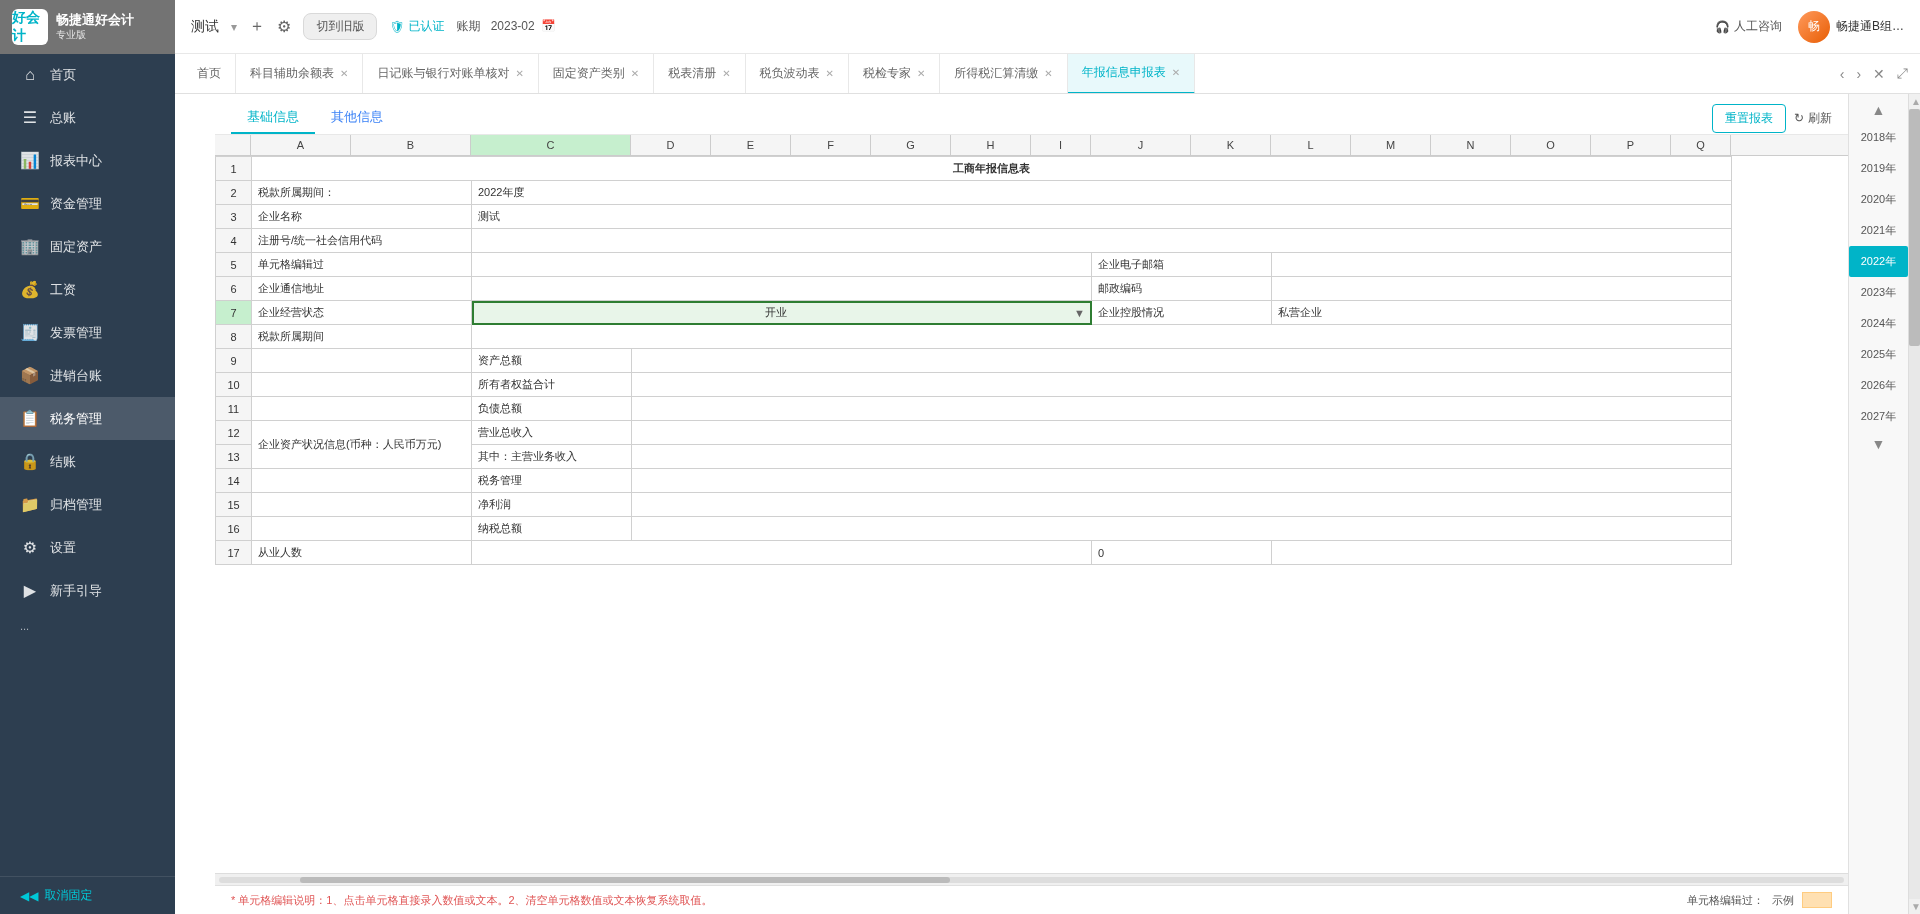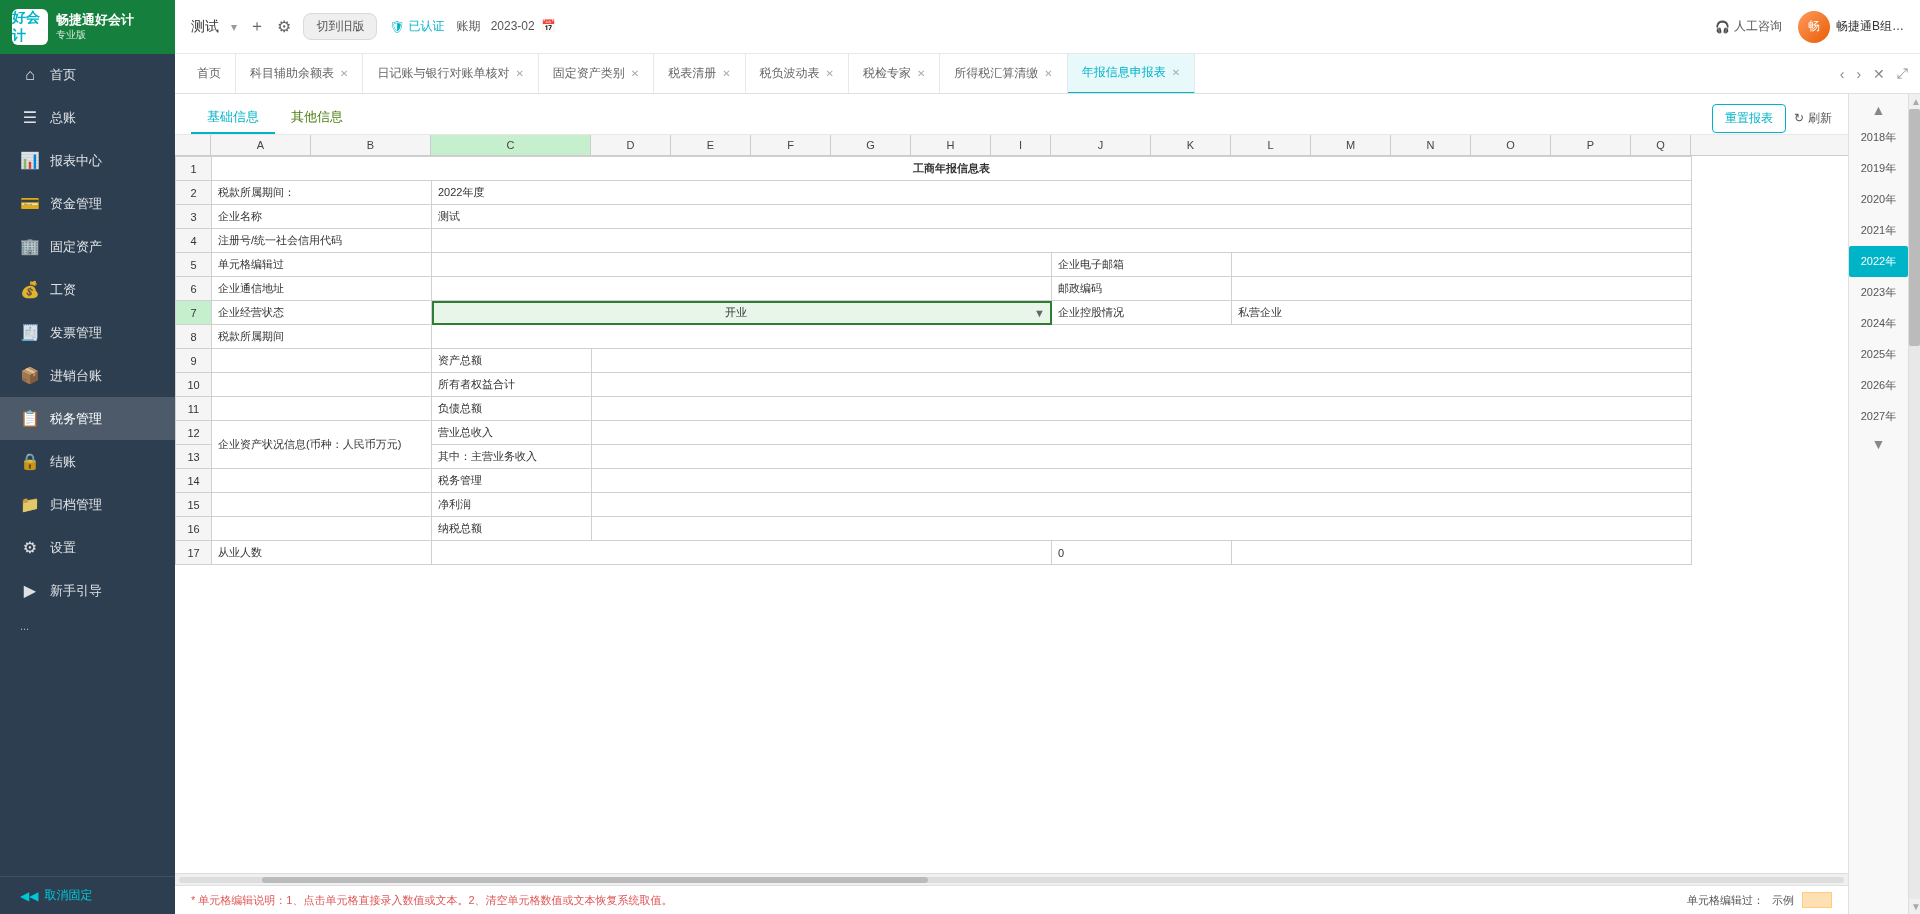--- a/index.html
+++ b/index.html
@@ -9,21 +9,21 @@
     .sidebar {
       width: 175px;
       background: #2d3e50;
       display: flex;
       flex-direction: column;
       flex-shrink: 0;
       height: 100%;
       color: #fff;
     }
     .sidebar-header {
-      background: #15803d;
+      background: #737373;
       padding: 10px 12px;
       display: flex;
       align-items: center;
       gap: 8px;
       height: 54px;
     }
     .sidebar-logo-icon {
       width: 36px; height: 36px;
       background: #fff;
       border-radius: 6px;
@@ -137,35 +137,35 @@
       cursor: pointer;
     }
     .tab-nav-btns { margin-left: auto; display: flex; align-items: center; gap: 4px; }
     .tab-nav-btn { cursor: pointer; color: #888; padding: 4px; font-size: 14px; }
     .tab-expand-btn { cursor: pointer; color: #888; padding: 4px; font-size: 14px; }
 
     
     .content { flex: 1; display: flex; overflow: hidden; background: #f5f5f5; }
 
     
-    .main-panel { flex: 1; display: flex; flex-direction: column; overflow: hidden; background: #fff; }
+    .main-panel { flex: 1; display: flex; flex-direction: column; overflow: hidden; background: #fff; padding-left: 40px; }
 
     
     .subtab-bar {
       display: flex; align-items: center;
       padding: 8px 16px 0;
       border-bottom: 1px solid #e8e8e8;
       background: #fff;
       flex-shrink: 0;
     }
     .subtab-item {
       padding: 6px 16px;
       font-size: 13px;
       cursor: pointer;
-      color: #4d7c0f;
+      color: #3b82f6;
       border-bottom: 2px solid transparent;
     }
     .subtab-item.active {
       color: #00b4c8;
       border-bottom: 2px solid #00b4c8;
     }
     .subtab-toolbar { margin-left: auto; display: flex; gap: 8px; align-items: center; }
     .btn-reset {
       border: 1px solid #00b4c8;
       color: #00b4c8;

